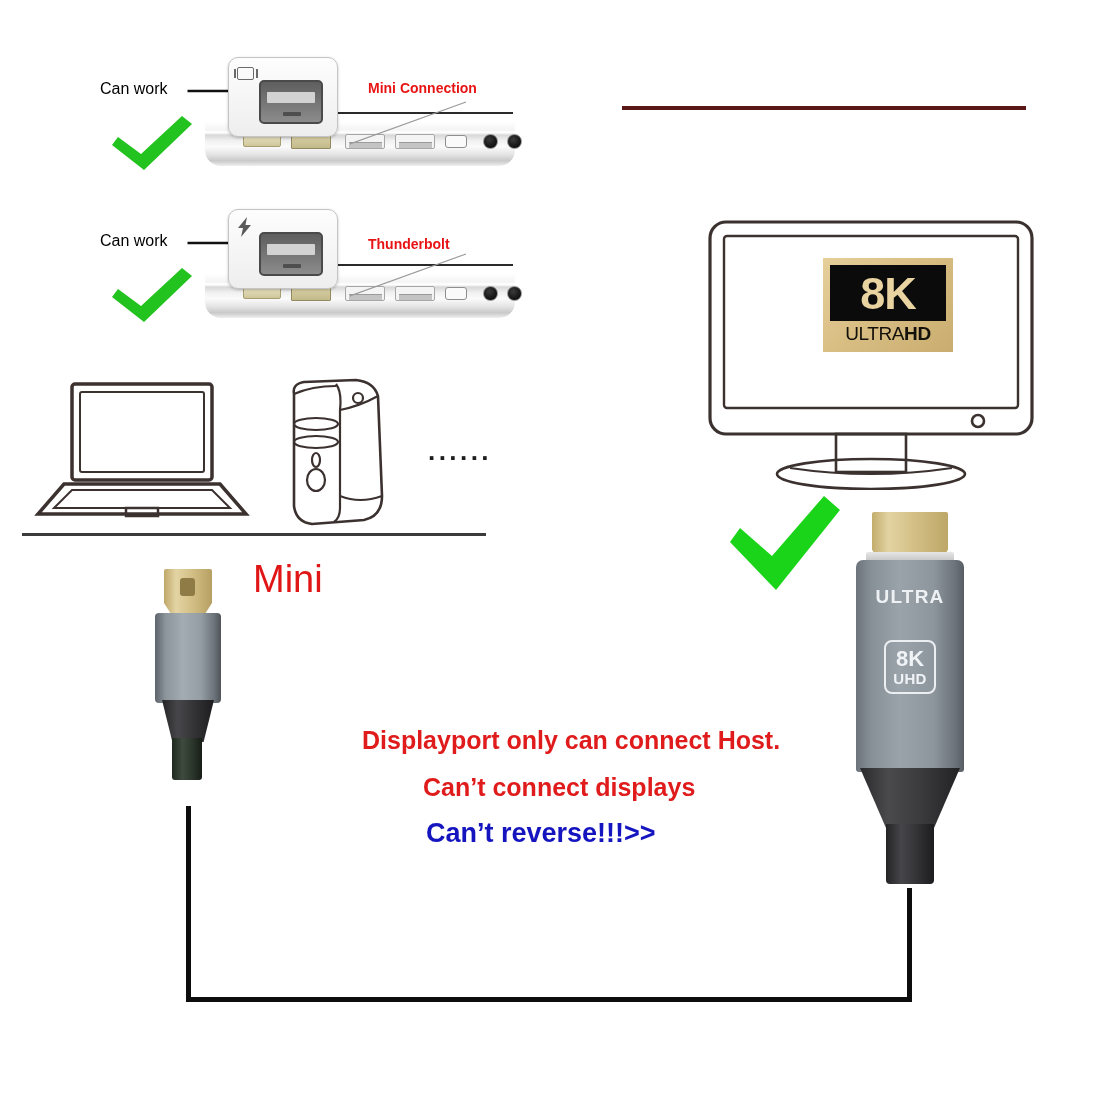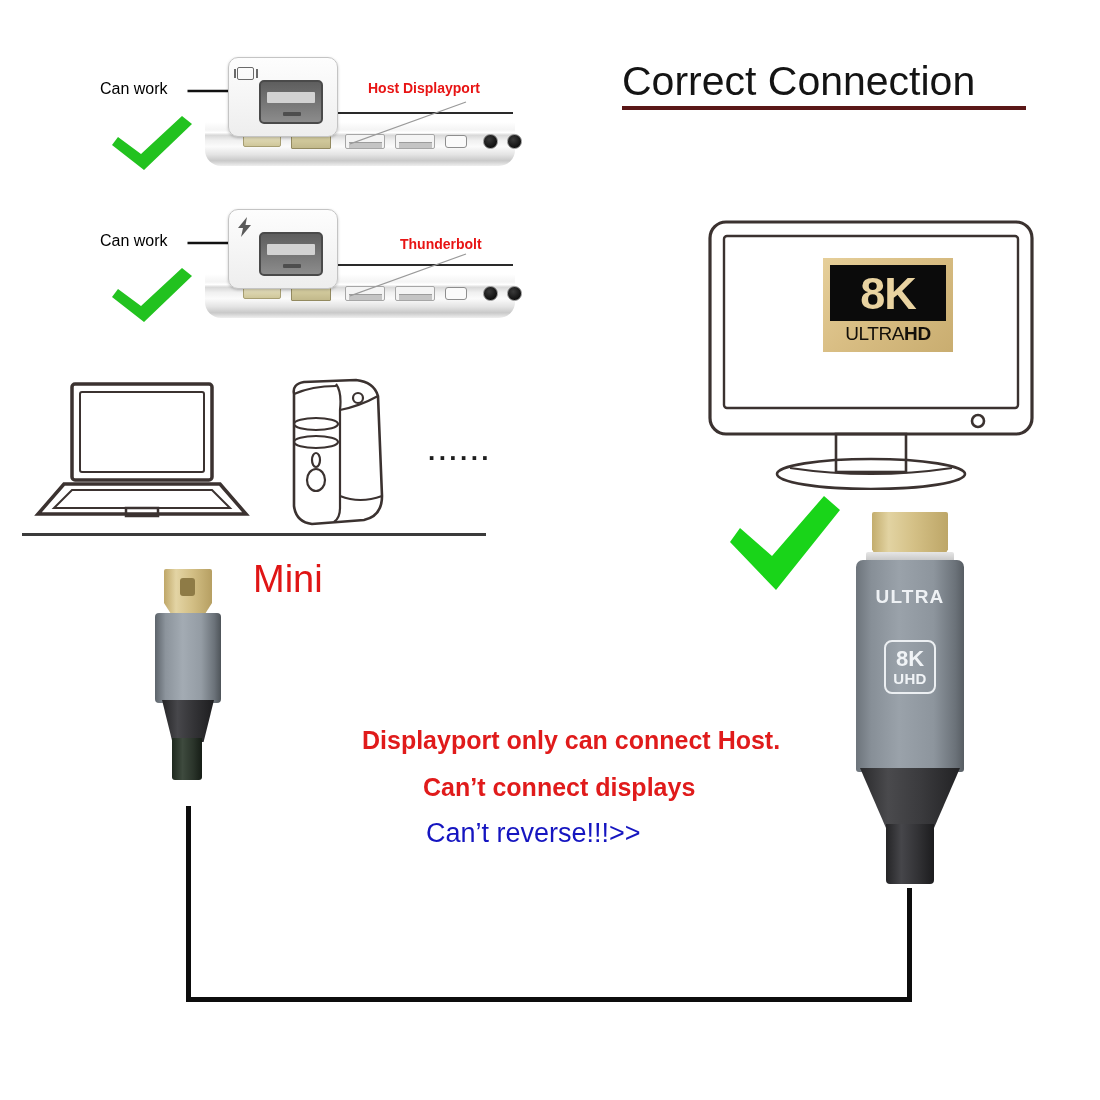--- a/index.html
+++ b/index.html
@@ -16,21 +16,21 @@
     font-family: "Liberation Sans", sans-serif;
   }
   .abs { position: absolute; }
   .txt-red {
     color: #e01b1b;
     font-weight: bold;
     white-space: nowrap;
   }
   .txt-blue {
     color: #1515c0;
-    font-weight: normal;
+    font-weight: bold;
     white-space: nowrap;
   }
 
   
   #title {
     left: 622px; top: 58px;
     font-size: 41px;
     letter-spacing: 0px;
     color: #141414;
     font-weight: normal;
@@ -312,21 +312,20 @@
     font-weight: bold;
     letter-spacing: 2px;
     white-space: nowrap;
   }
 </style>
 </head>
 <body>
 
 <div id="page">
 
-  <div class="abs" id="title">Correct Connection</div>
   <div class="abs" id="title-rule"></div>
   <div class="abs" id="host-label">Mini</div>
 
   <div class="abs" style="left:100px; top:80px;">Can work</div>
   <svg class="abs canwork-arrow" style="left:183px; top:84px;" width="72" height="16" viewBox="0 0 72 16">
     <line x1="0" y1="8" x2="58" y2="8" stroke="#111" stroke-width="3"></line>
     <polygon points="58,1 72,8 58,15" fill="#111"></polygon>
   </svg>
   <svg class="abs check" style="left:108px; top:112px;" width="88" height="62" viewBox="0 0 88 62">
     <path d="M4 33 L10 25 L33 42 L74 4 L84 12 L36 58 Z" fill="#22c21f"></path>
@@ -354,21 +353,21 @@
 
   <div class="abs callout-box" style="left:228px; top:57px; width:110px; height:80px;">
     <div class="abs dp-glyph" style="left:8px; top:9px; width:17px; height:13px;"></div>
     <div class="abs" style="left:5px; top:11px; width:2px; height:9px; background:#6a6a6a;"></div>
     <div class="abs" style="left:27px; top:11px; width:2px; height:9px; background:#6a6a6a;"></div>
     <div class="abs callout-socket" style="left:30px; top:22px; width:64px; height:44px;">
       <div class="abs callout-socket-slot" style="left:6px; top:10px; width:48px; height:11px;"></div>
       <div class="abs callout-socket-notch" style="left:22px; top:30px; width:18px; height:4px;"></div>
     </div>
   </div>
-  <div class="abs callout-label" style="left:368px; top:80px;">Host Displayport</div>
+  <div class="abs callout-label" style="left:368px; top:80px;">Mini Connection</div>
 
   <div class="abs" style="left:100px; top:232px;">Can work</div>
   <svg class="abs canwork-arrow" style="left:183px; top:236px;" width="72" height="16" viewBox="0 0 72 16">
     <line x1="0" y1="8" x2="58" y2="8" stroke="#111" stroke-width="3"></line>
     <polygon points="58,1 72,8 58,15" fill="#111"></polygon>
   </svg>
   <svg class="abs check" style="left:108px; top:264px;" width="88" height="62" viewBox="0 0 88 62">
     <path d="M4 33 L10 25 L33 42 L74 4 L84 12 L36 58 Z" fill="#22c21f"></path>
   </svg>
 
@@ -394,21 +393,21 @@
 
   <div class="abs callout-box" style="left:228px; top:209px; width:110px; height:80px;">
     <svg class="abs" style="left:5px; top:6px;" width="22" height="22" viewBox="0 0 22 22">
       <path d="M13 1 L4 12 L9 12 L7 21 L17 9 L11.5 9 Z" fill="#5a5a5a"></path>
     </svg>
     <div class="abs callout-socket" style="left:30px; top:22px; width:64px; height:44px;">
       <div class="abs callout-socket-slot" style="left:6px; top:10px; width:48px; height:11px;"></div>
       <div class="abs callout-socket-notch" style="left:22px; top:30px; width:18px; height:4px;"></div>
     </div>
   </div>
-  <div class="abs callout-label" style="left:368px; top:236px;margin-left:32px;">Thunderbolt</div>
+  <div class="abs callout-label" style="left:368px; top:236px;">Thunderbolt</div>
 
   <svg class="abs lineart" style="left:34px; top:380px;" width="218" height="148" viewBox="0 0 218 148">
     <rect x="38" y="4" width="140" height="96" rx="3" fill="none" stroke="#3b3230" stroke-width="3.5"></rect>
     <rect x="46" y="12" width="124" height="80" rx="2" fill="none" stroke="#3b3230" stroke-width="2"></rect>
     <path d="M30 104 L186 104 L212 134 L4 134 Z" fill="none" stroke="#3b3230" stroke-width="3.5"></path>
     <path d="M38 110 L178 110 L196 128 L20 128 Z" fill="none" stroke="#3b3230" stroke-width="2"></path>
     <rect x="92" y="128" width="32" height="8" fill="none" stroke="#3b3230" stroke-width="2.5"></rect>
   </svg>
 
   <svg class="abs lineart" style="left:278px; top:376px;" width="120" height="152" viewBox="0 0 120 152">

